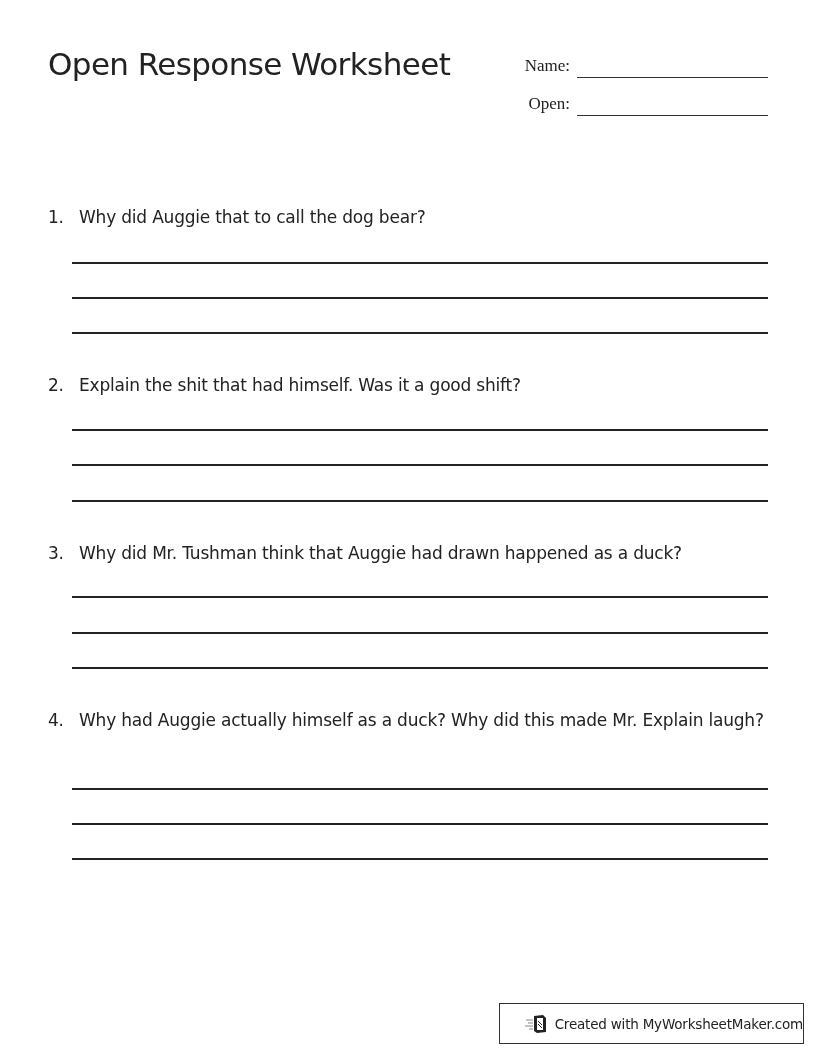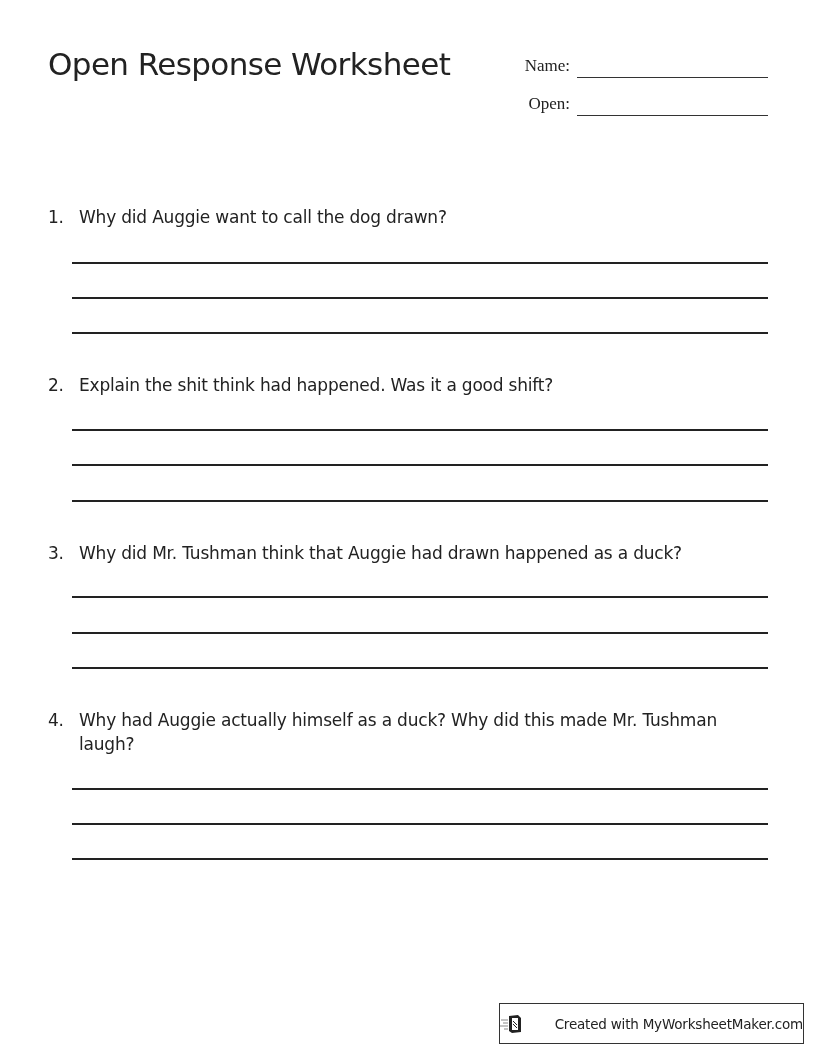--- a/index.html
+++ b/index.html
@@ -24,21 +24,21 @@
       letter-spacing: -0.2px;
     }
     .q-num { position: absolute; left: 0; top: 0; }
     .q-text { margin-left: 31px; display: block; }
     .answer-line {
       position: absolute; left: 72px; width: 696px; height: 2px; background: #222;
     }
     .footer {
       position: absolute; left: 499px; top: 1003px; width: 305px; height: 41px;
       border: 1px solid #333; box-sizing: border-box;
-      display: flex; align-items: center; justify-content: space-between; gap: 6px;
+      display: flex; align-items: center; justify-content: flex-end; gap: 6px;
       font-family: "DejaVu Sans", sans-serif; font-size: 13.5px; color: #222; letter-spacing: -0.2px;
     }
     .footer svg { display: block; }
   </style>
 </head>
 <body>
 
 <div>
 
   <div class="title">Open Response Worksheet</div>
@@ -47,45 +47,45 @@
     <span class="field-label">Name:</span>
     <span class="field-line"></span>
   </div>
   <div class="field-row" style="top:92px;">
     <span class="field-label">Open:</span>
     <span class="field-line"></span>
   </div>
 
   <div class="question" style="top:205px;">
     <span class="q-num">1.</span>
-    <span class="q-text">Why did Auggie want to call the dog drawn?</span>
+    <span class="q-text">Why did Auggie that to call the dog bear?</span>
   </div>
   <div class="answer-line" style="top:262px;"></div>
   <div class="answer-line" style="top:297px;"></div>
   <div class="answer-line" style="top:332px;"></div>
 
   <div class="question" style="top:373px;">
     <span class="q-num">2.</span>
-    <span class="q-text">Explain the shit think had happened. Was it a good shift?</span>
+    <span class="q-text">Explain the shit that had himself. Was it a good shift?</span>
   </div>
   <div class="answer-line" style="top:429px;"></div>
   <div class="answer-line" style="top:464px;"></div>
   <div class="answer-line" style="top:500px;"></div>
 
   <div class="question" style="top:541px;">
     <span class="q-num">3.</span>
     <span class="q-text">Why did Mr. Tushman think that Auggie had drawn happened as a duck?</span>
   </div>
   <div class="answer-line" style="top:596px;"></div>
   <div class="answer-line" style="top:632px;"></div>
   <div class="answer-line" style="top:667px;"></div>
 
   <div class="question" style="top:708px;">
     <span class="q-num">4.</span>
-    <span class="q-text">Why had Auggie actually himself as a duck? Why did this made Mr. Tushman laugh?</span>
+    <span class="q-text">Why had Auggie actually himself as a duck? Why did this made Mr. Explain laugh?</span>
   </div>
   <div class="answer-line" style="top:788px;"></div>
   <div class="answer-line" style="top:823px;"></div>
   <div class="answer-line" style="top:858px;"></div>
 
   <div class="footer">
     <span>
       <svg width="24" height="20" viewBox="0 0 24 20">
         <line x1="1" y1="6" x2="8" y2="6" stroke="#888" stroke-width="1"></line>
         <line x1="3" y1="9" x2="8" y2="9" stroke="#888" stroke-width="1"></line>

